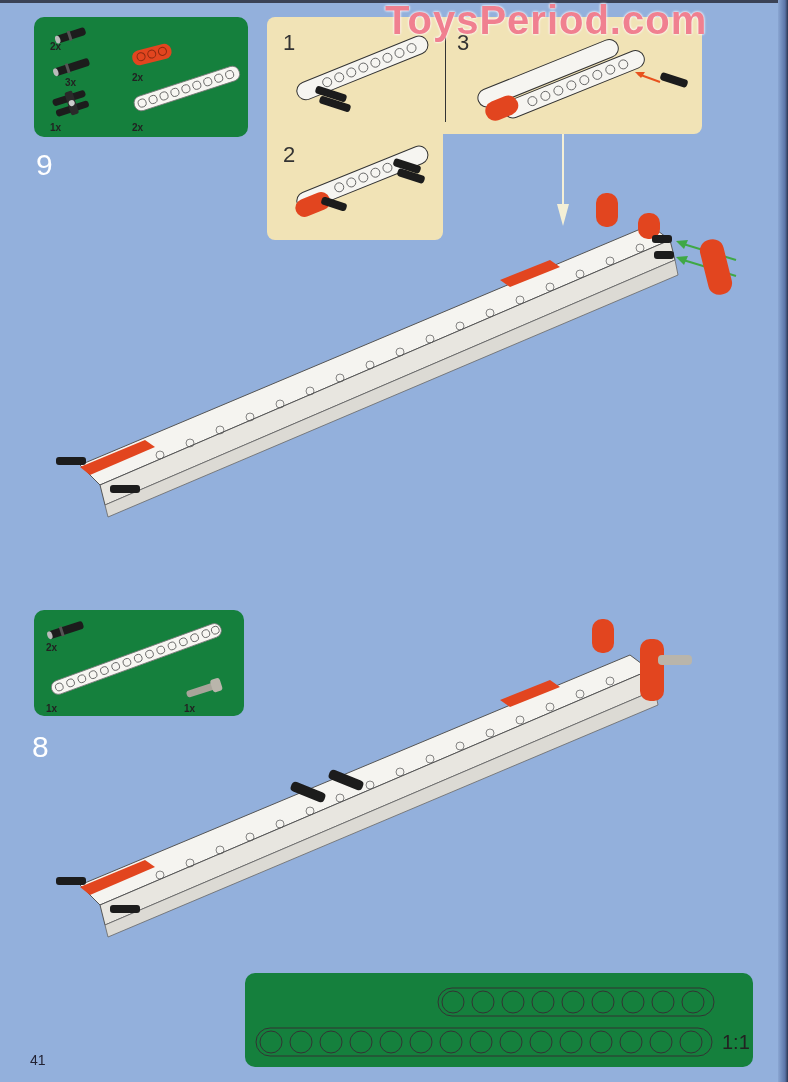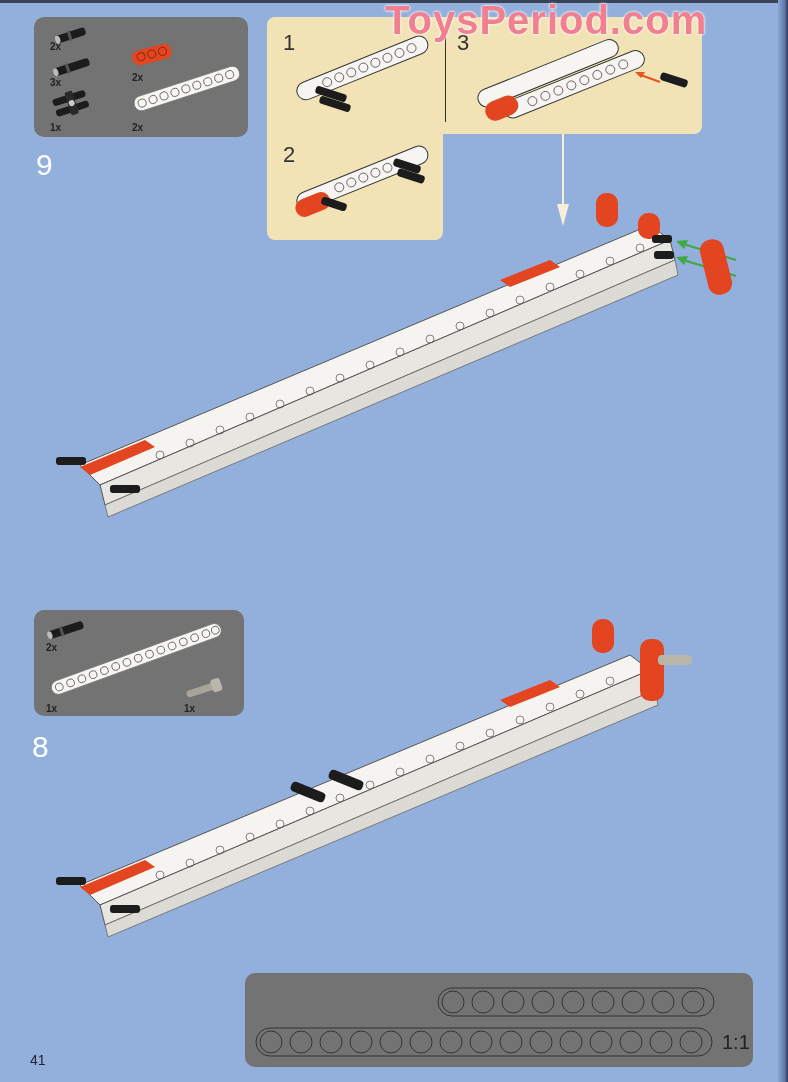--- a/index.html
+++ b/index.html
@@ -4,21 +4,21 @@
 <style>
   html, body { margin:0; padding:0; }
   body {
     width:788px; height:1082px; position:relative; overflow:hidden;
     background:#93b0dc;
     font-family:"Liberation Sans", sans-serif;
   }
   .page-edge { position:absolute; right:0; top:0; width:10px; height:1082px;
     background:linear-gradient(90deg,#8aa6d2,#5d75a8 70%,#2b3550); }
   .top-edge { position:absolute; left:0; top:0; width:788px; height:3px; background:#3a4256; }
-  .panel { position:absolute; background:#737373; border-radius:10px; }
+  .panel { position:absolute; background:#15803d; border-radius:10px; }
   .subpanel { position:absolute; background:#f1e3b6; }
   .qty { position:absolute; font-size:10px; color:#222; font-weight:bold; }
   .step-num { position:absolute; color:#fff; font-size:30px; }
   .sub-num { position:absolute; color:#333; font-size:22px; }
   .watermark { position:absolute; left:385px; top:-2px; font-size:40px; font-weight:bold;
     color:#f08090; letter-spacing:1px; text-shadow:0 0 3px #fff, 0 0 2px #fff; white-space:nowrap; }
   .page-num { position:absolute; left:30px; top:1052px; font-size:14px; color:#223; }
   .scale-label { position:absolute; left:722px; top:1031px; font-size:20px; color:#222; }
   svg { position:absolute; overflow:visible; }
   .divider { position:absolute; left:445px; top:32px; width:1px; height:90px; background:#333; }
@@ -39,21 +39,21 @@
   </svg>
   <span class="qty" style="left:16px;top:24px;">2x</span>
 
   <svg width="40" height="20" style="left:18px;top:40px;">
     <g transform="rotate(-18 20 10)">
         <rect x="2" y="6" width="36" height="8" rx="3" fill="#1c1c1c"></rect>
         <rect x="14" y="5" width="3" height="10" fill="#555"></rect>
         <ellipse cx="3" cy="10" rx="2.5" ry="4" fill="#bbb"></ellipse>
       </g>
   </svg>
-  <span class="qty" style="left:16px;top:60px;">3x</span>
+  <span class="qty" style="left:31px;top:60px;">3x</span>
 
   <svg width="40" height="30" style="left:18px;top:72px;">
     <g transform="rotate(-18 20 15)">
         <rect x="2" y="5" width="34" height="7" rx="3" fill="#1c1c1c"></rect>
         <rect x="2" y="16" width="34" height="7" rx="3" fill="#1c1c1c"></rect>
         <rect x="16" y="2" width="8" height="24" rx="2" fill="#2a2a2a"></rect>
         <circle cx="20" cy="14" r="3" fill="#ccc"></circle>
       </g>
   </svg>
   <span class="qty" style="left:16px;top:105px;">1x</span>

